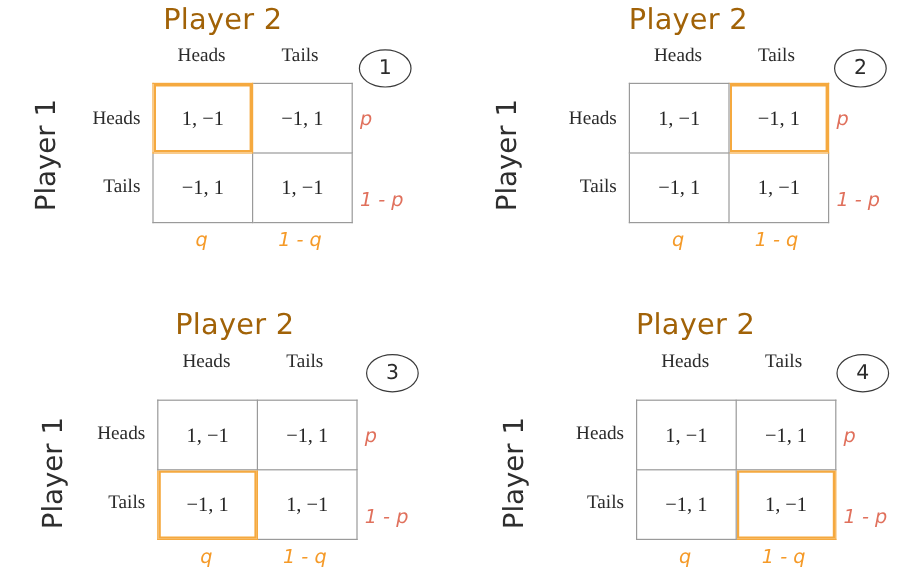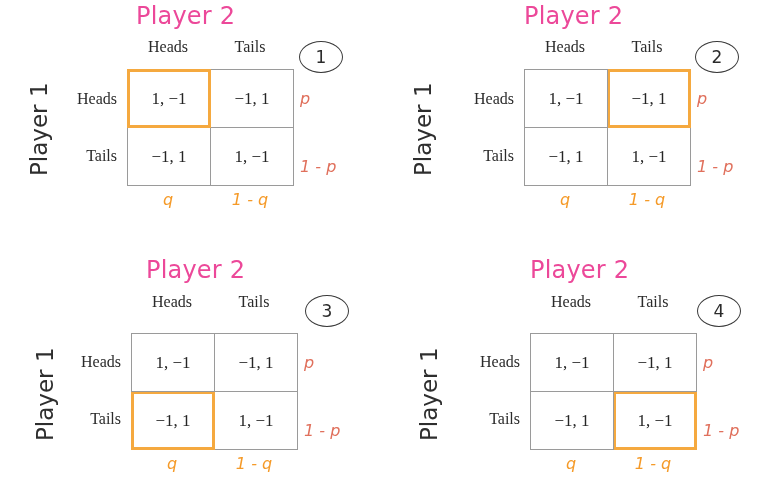--- a/index.html
+++ b/index.html
@@ -32,21 +32,21 @@
   .panel-3 { left: 0px;   top: 245px; }
   .panel-4 { left: 384px; top: 245px; }
 
   
   .p2-title {
     position: absolute;
     font-family: "DejaVu Sans", sans-serif;
     font-size: 24px;
     font-weight: 400;
     letter-spacing: 0.2px;
-    color: #ec4899;
+    color: #a16207;
     white-space: nowrap;
   }
 
   
   .col-head {
     position: absolute;
     font-family: "Liberation Serif", serif;
     font-size: 16px;
     color: #2b2b2b;
     text-align: center;

